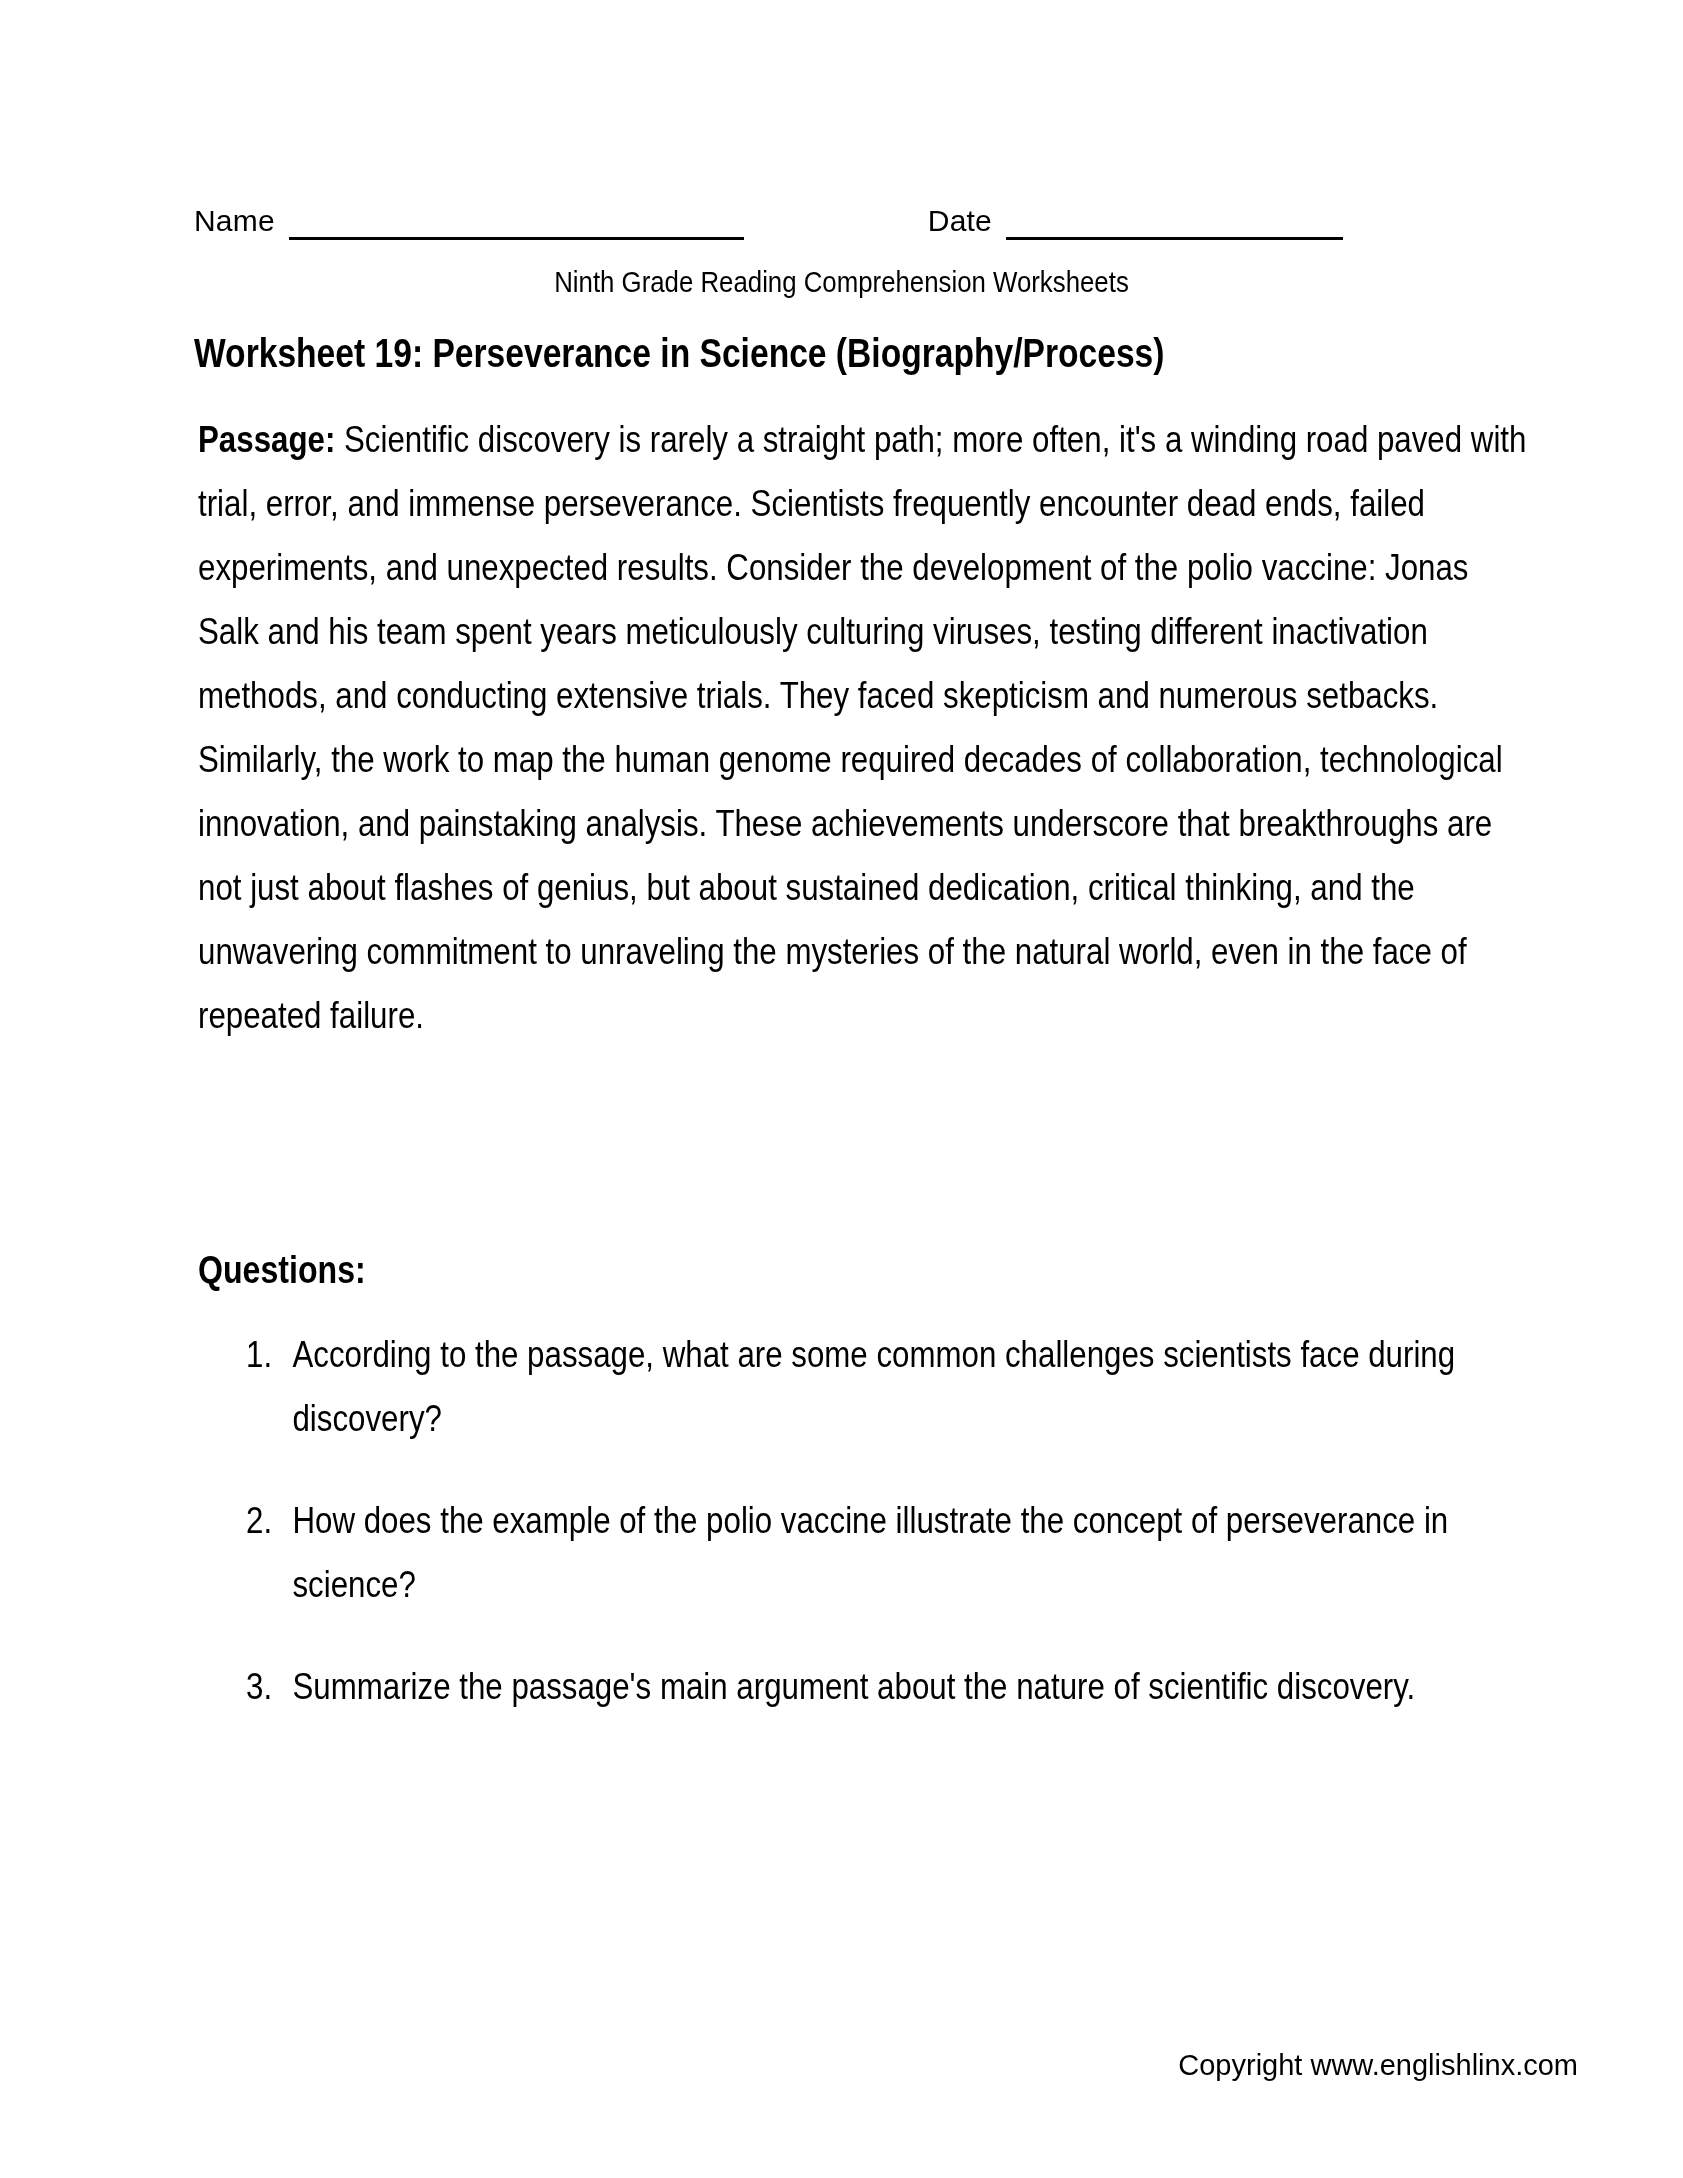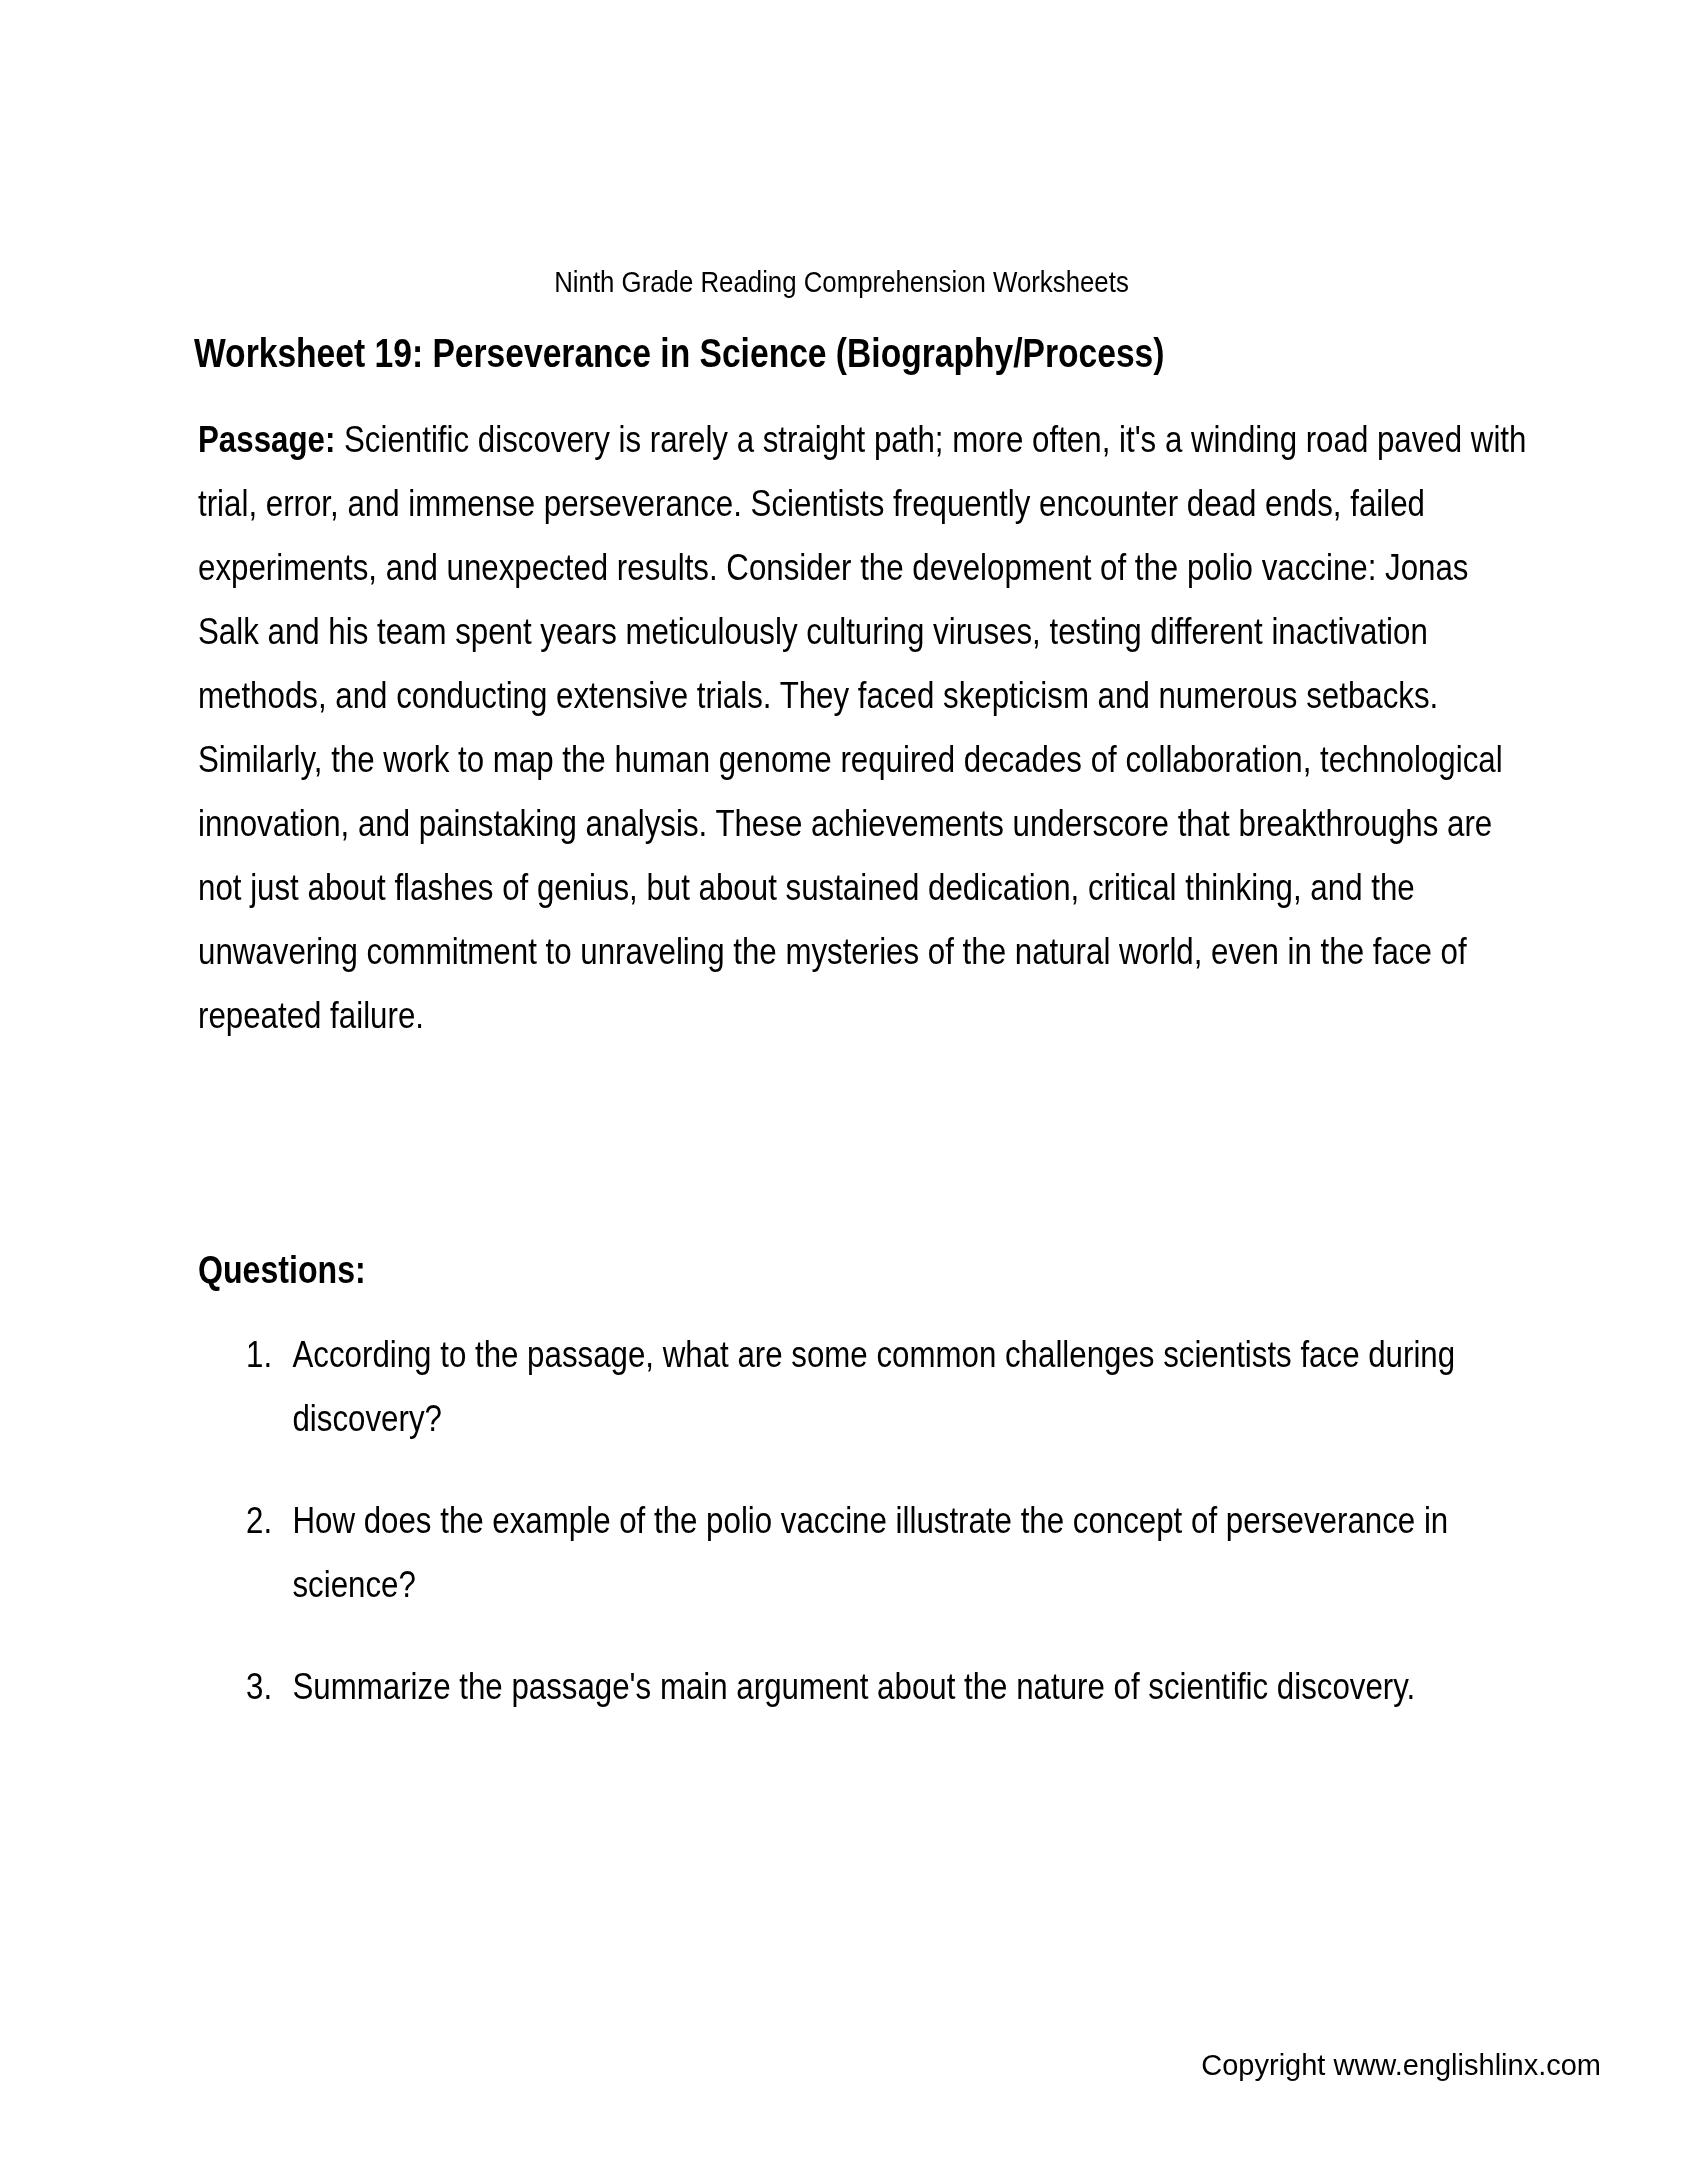--- a/index.html
+++ b/index.html
@@ -145,34 +145,44 @@
   .q-text {
     flex: 1 1 auto;
   }
 
   
   .footer {
     position: absolute;
     left: 0;
     top: 2047px;
     width: 1683px;
-    padding-right: 82px;
+    padding-right: 105px;
     box-sizing: border-box;
     text-align: right;
     font-family: "Liberation Sans", sans-serif;
     font-size: 29px;
     line-height: 36px;
     white-space: nowrap;
   }
 </style>
 </head>
 <body>
 
 <div class="page">
 
+  <div class="header-row">
+    <div class="field field-name">
+      <span class="field-label">Name</span>
+      <span class="field-rule"></span>
+    </div>
+    <div class="field field-date">
+      <span class="field-label">Date</span>
+      <span class="field-rule"></span>
+    </div>
+  </div>
 
   <div class="subtitle">Ninth Grade Reading Comprehension Worksheets</div>
 
   <div class="worksheet-title">Worksheet 19: Perseverance in Science (Biography/Process)</div>
 
   <div class="passage"><b>Passage:</b><span> Scientific discovery is rarely a straight path; more often, it's a winding road paved with trial, error, and immense perseverance. Scientists frequently encounter dead ends, failed experiments, and unexpected results. Consider the development of the polio vaccine: Jonas Salk and his team spent years meticulously culturing viruses, testing different inactivation methods, and conducting extensive trials. They faced skepticism and numerous setbacks. Similarly, the work to map the human genome required decades of collaboration, technological innovation, and painstaking analysis. These achievements underscore that breakthroughs are not just about flashes of genius, but about sustained dedication, critical thinking, and the unwavering commitment to unraveling the mysteries of the natural world, even in the face of repeated failure.</span></div>
 
   <div class="questions-heading">Questions:</div>
 
   <div class="questions-list">

